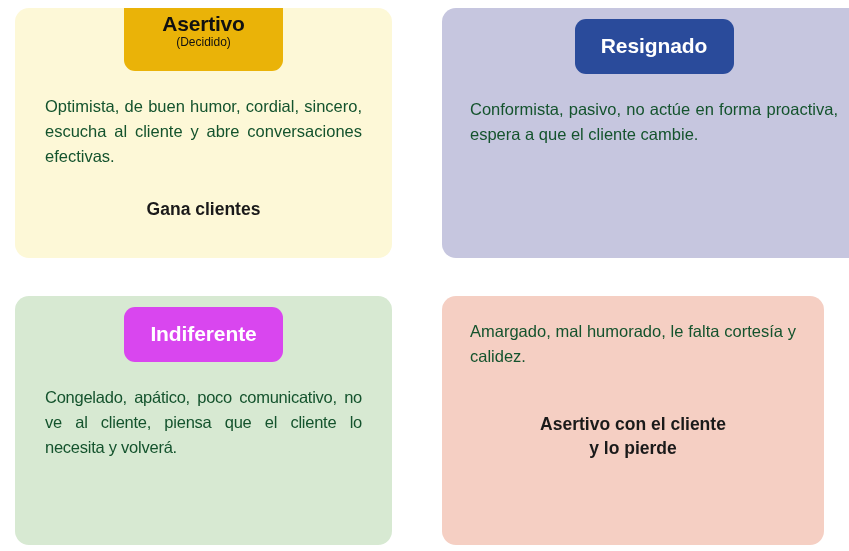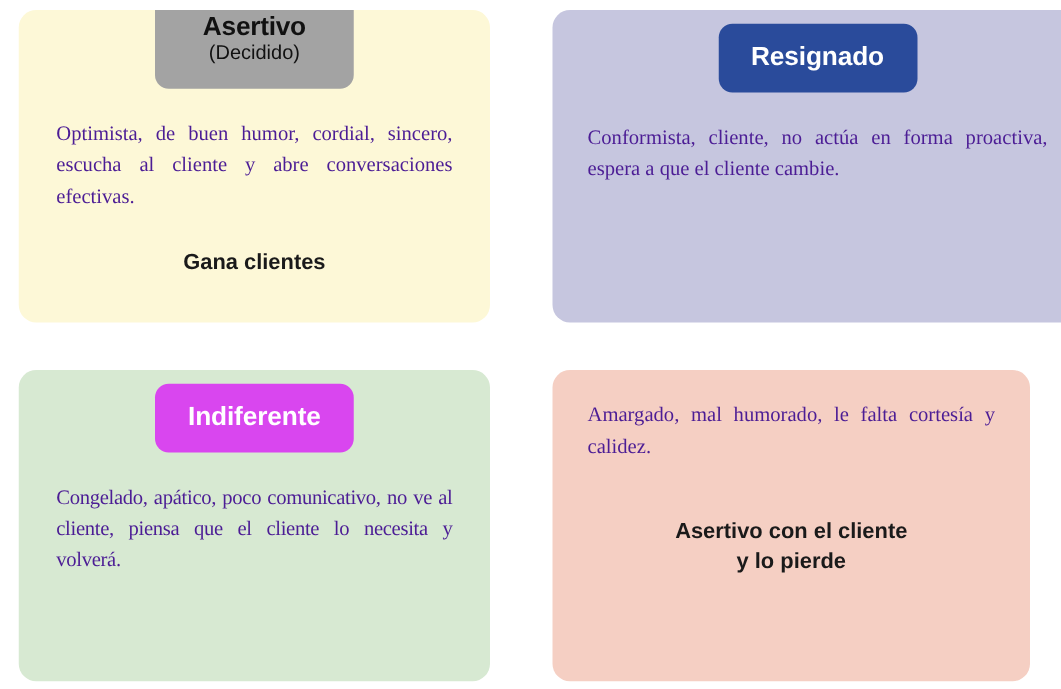--- a/index.html
+++ b/index.html
@@ -52,62 +52,61 @@
     align-items: center;
     justify-content: center;
     width: 159px;
     box-sizing: border-box;
     text-align: center;
     line-height: 1.08;
   }
 
   
   .badge-assertive {
-    background: #a3a3a3;
+    background: #eab308;
     color: #111111;
     height: 63px;
     border-radius: 0 0 11px 11px;
     padding-bottom: 17px;
   }
   .badge-assertive .badge-title {
     font-size: 21px;
     font-weight: bold;
     letter-spacing: -0.2px;
   }
   .badge-assertive .badge-sub {
-    font-size: 16px;
+    font-size: 12px;
     font-weight: normal;
     margin-top: 1px;
   }
 
   
   .badge-float {
     margin-top: 11px;
     height: 55px;
     border-radius: 11px;
     color: #ffffff;
     font-size: 21px;
     font-weight: bold;
     letter-spacing: -0.1px;
   }
   .badge-resigned    { background: #2A4B9B; }
   .badge-indifferent { background: #d946ef; }
   .badge-resentful   { background: #E8192C; }
 
   
   .desc {
-    color: #4c1d95;
+    color: #14532d;
     font-size: 16.5px;
     line-height: 25px;
     text-align: justify;
     text-justify: inter-word;
     margin: 0;
     padding: 0;
     white-space: pre-line;
-    font-family: Liberation Serif, serif;
   }
   .desc-wrap {
     padding: 0 30px;
     margin-top: 23px;
   }
   .card-resigned .desc-wrap,
   .card-resentful .desc-wrap { padding: 0 28px; }
 
   .card-indifferent .desc { letter-spacing: -0.25px; }
 
@@ -147,21 +146,21 @@
     </div>
   </div>
 
   <div class="card card-resigned">
     <div class="badge-row">
       <div class="badge badge-float badge-resigned">
         <span class="badge-title">Resignado</span>
       </div>
     </div>
     <div class="desc-wrap">
-      <p class="desc">Conformista, cliente, no actúa en forma proactiva, espera a que el cliente cambie.</p>
+      <p class="desc">Conformista, pasivo, no actúe en forma proactiva, espera a que el cliente cambie.</p>
     </div>
   </div>
 
   <div class="card card-indifferent">
     <div class="badge-row">
       <div class="badge badge-float badge-indifferent">
         <span class="badge-title">Indiferente</span>
       </div>
     </div>
     <div class="desc-wrap">

